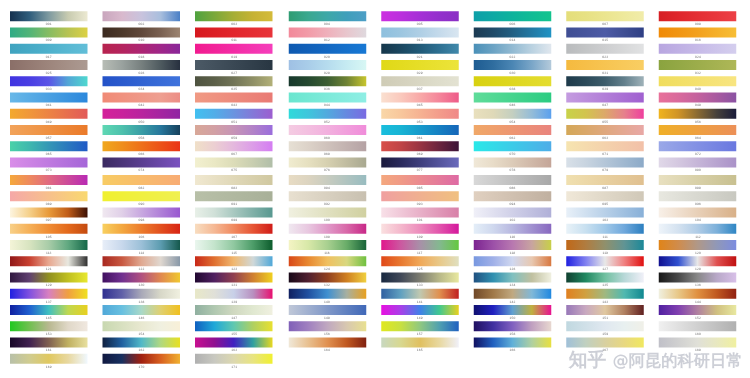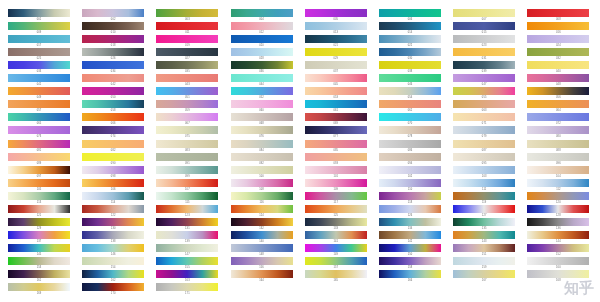--- a/index.html
+++ b/index.html
@@ -752,15 +752,16 @@
         <span class="swatch-label" style="color: rgb(109, 109, 109);">170</span>
       </div>
       <div class="cell" style="left: 148.4px; top: 274.05px;">
         <span class="swatch" style="background: linear-gradient(to right, rgb(176, 176, 176), rgb(200, 200, 192), rgb(220, 216, 176), rgb(232, 228, 128), rgb(240, 240, 48));"></span>
         <span class="swatch-label" style="color: rgb(109, 109, 109);">171</span>
       </div>
     </div>
 
   <div id="watermark">
     <span class="wm-logo">知乎</span>
+    <span class="wm-handle">@阿昆的科研日常</span>
   </div>
 
 </div>
 
 </body></html>

